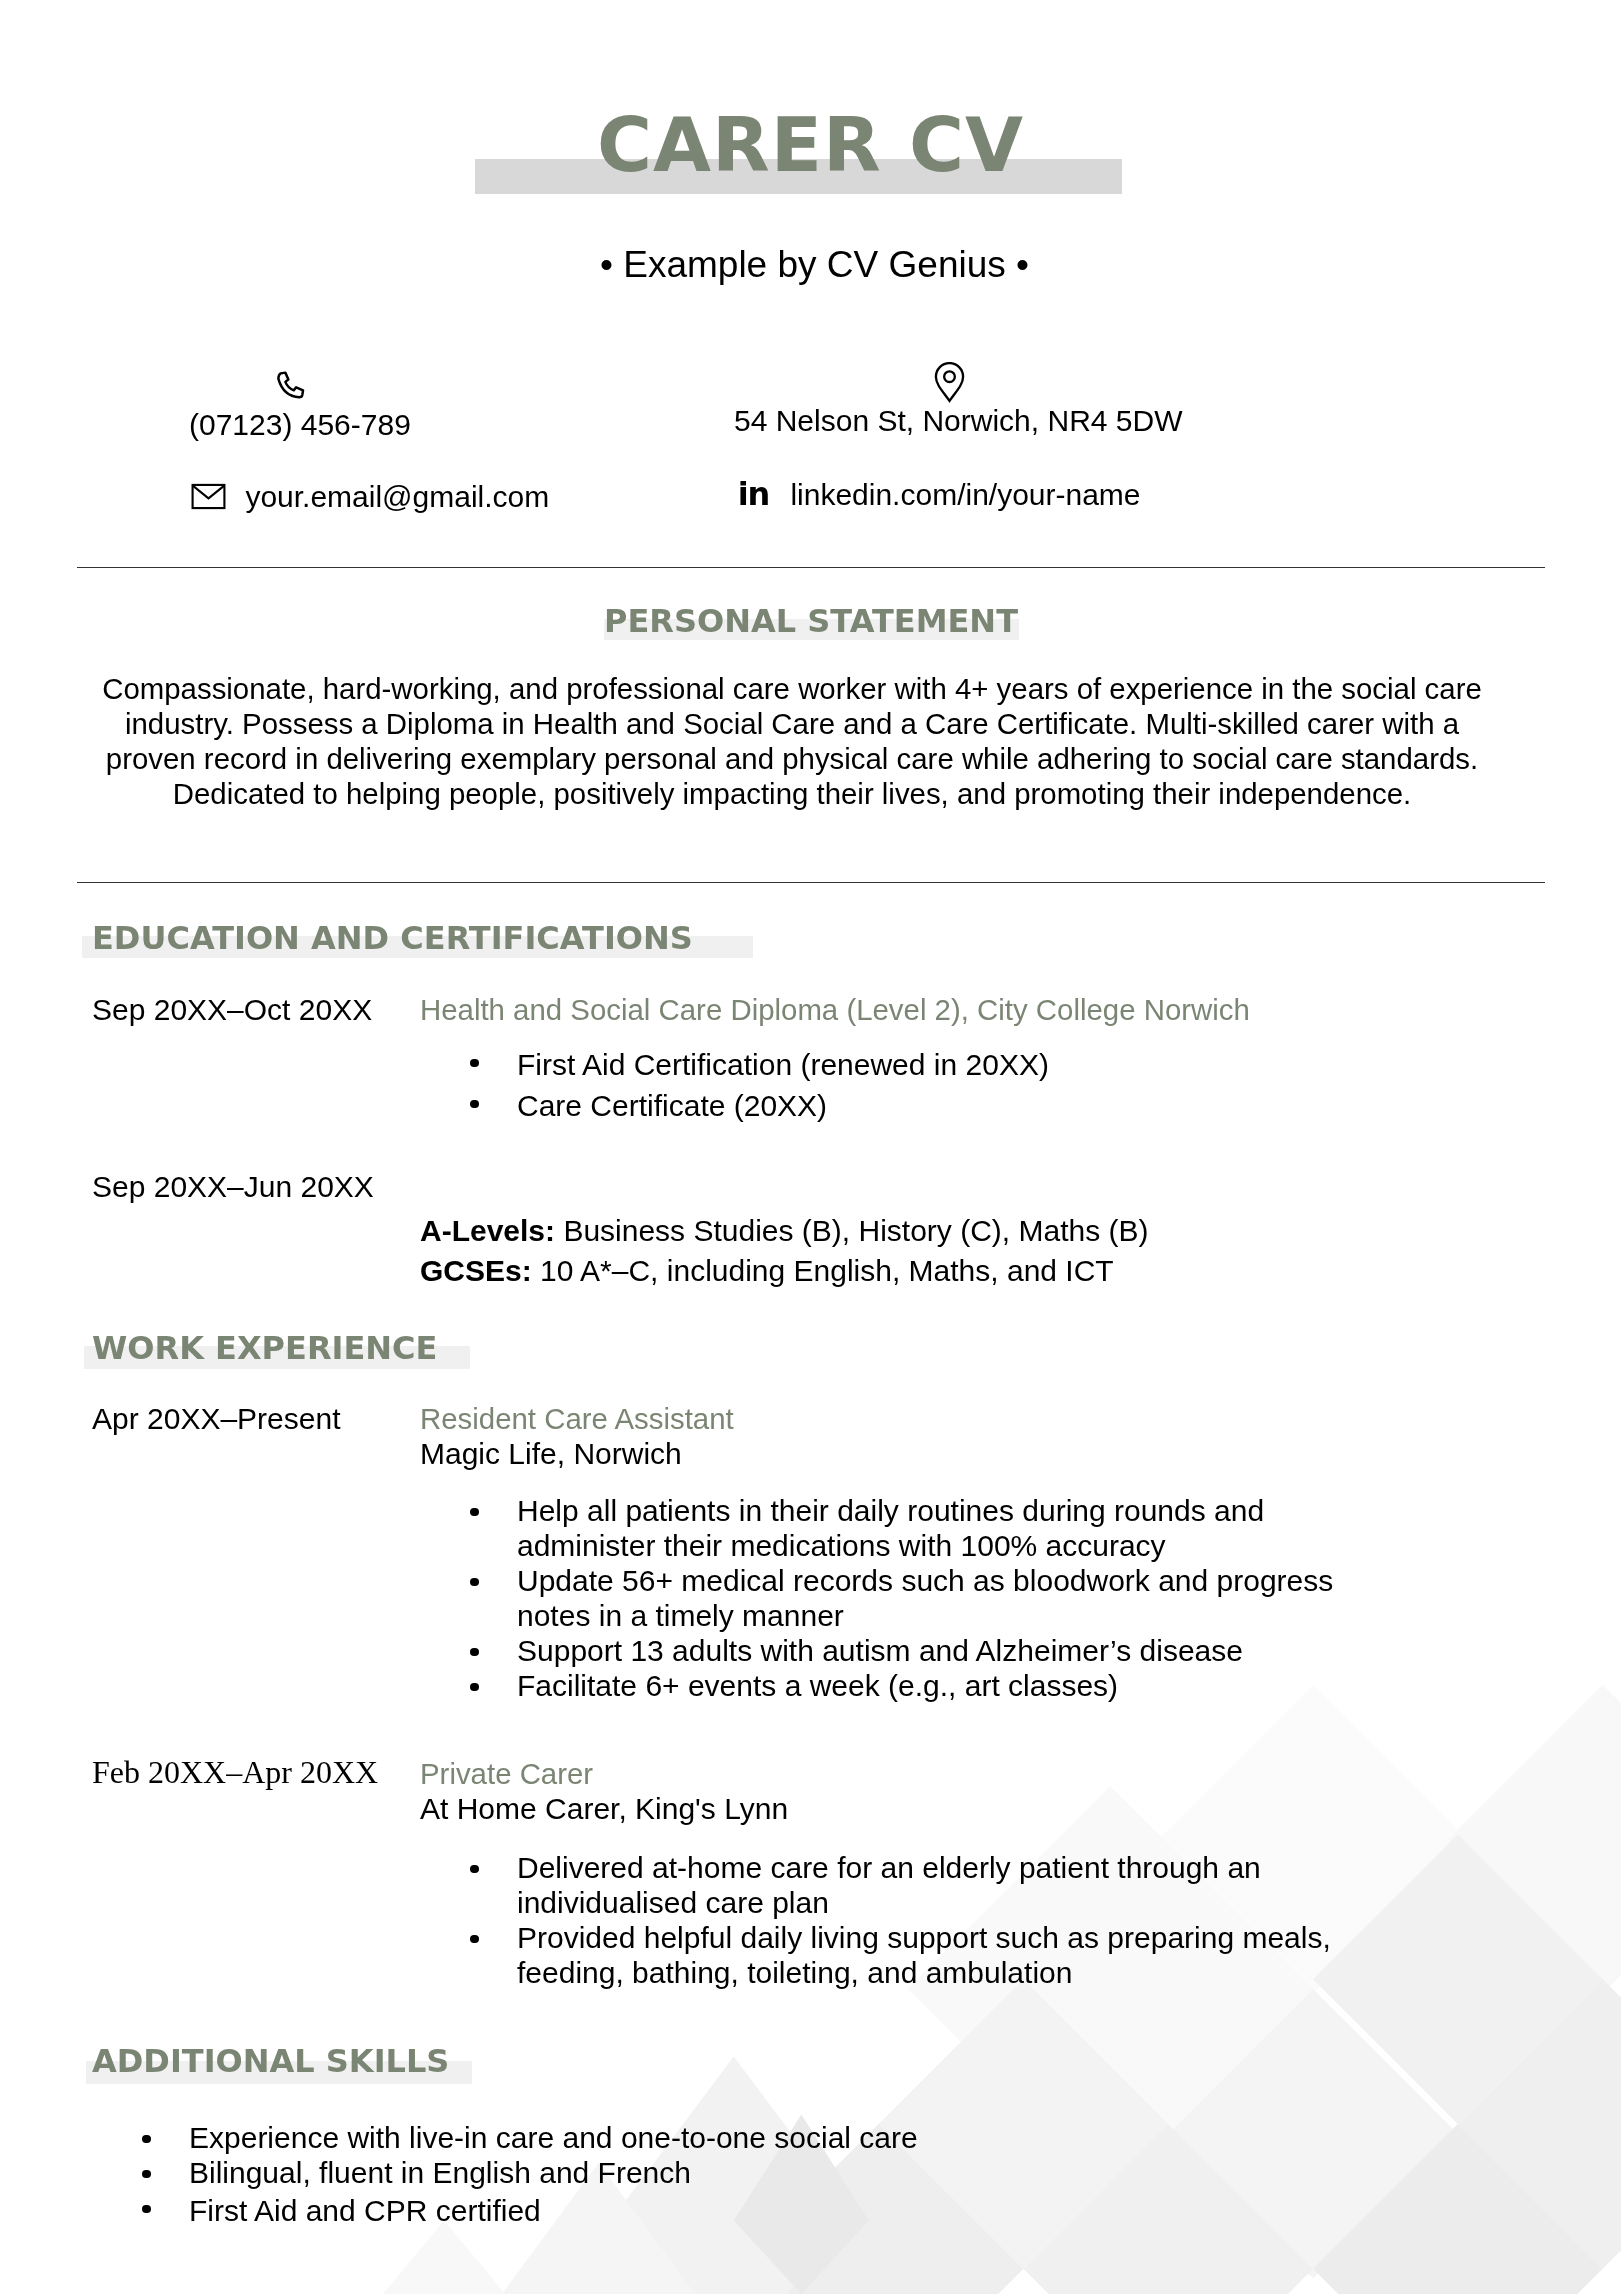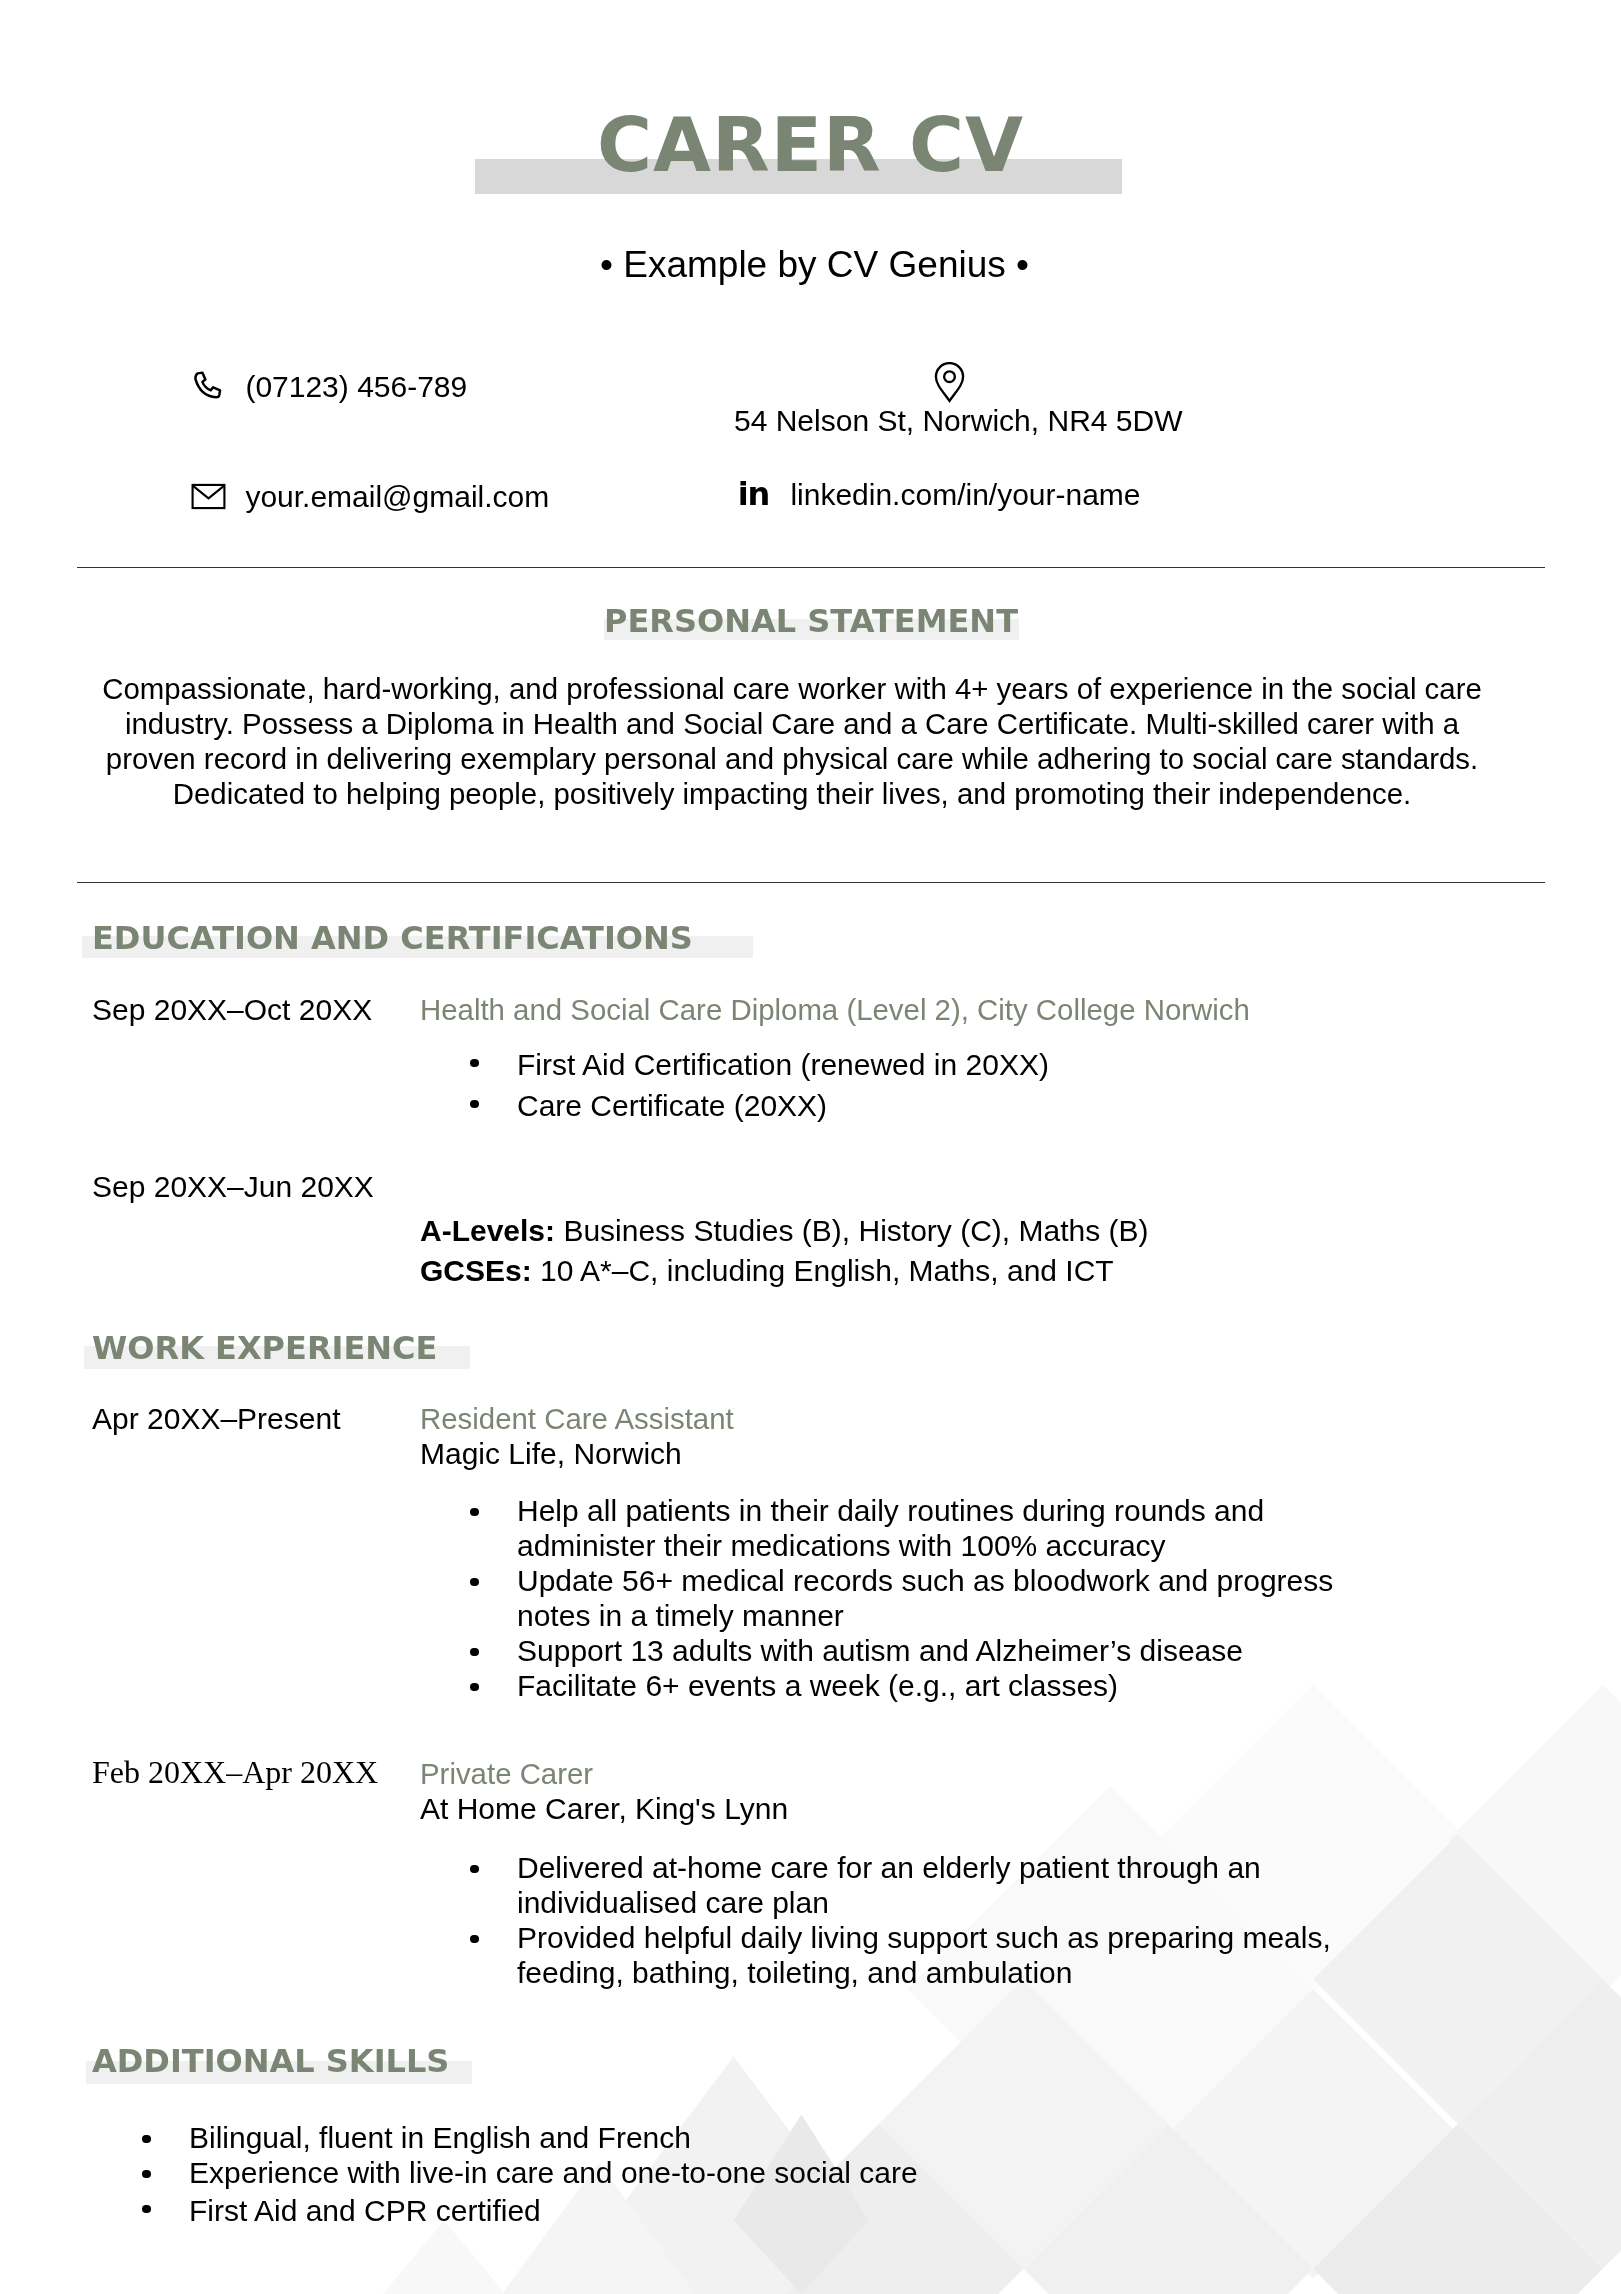--- a/index.html
+++ b/index.html
@@ -11,21 +11,21 @@
   .title-wrap { position: absolute; left: 0; top: 104px; width: 1621px; text-align: center; }
   .title-bar { position: absolute; left: 475px; top: 159px; width: 647px; height: 35px; background: #d8d8d8; }
   .title { position: relative; display: inline-block; font-family: "DejaVu Sans", sans-serif; font-weight: bold;
            font-size: 75px; line-height: 83px; color: #7b8573; letter-spacing: 1px; }
 
   .subtitle { position: absolute; left: 4px; top: 243px; width: 1621px; text-align: center; font-size: 37px; line-height: 44px; }
 
   .contact { position: absolute; display: flex; align-items: center; font-size: 30px; line-height: 37px; }
   .contact svg { display: block; }
   .contact .icon { width: 39px; height: 39px; display: flex; align-items: center; justify-content: center; margin-right: 17.4px; }
-  .c-phone { left: 189px; top: 367px; }
+  .c-phone { left: 189px; top: 367px; flex-direction: column; }
   .c-email { left: 189px; top: 477px; }
   .c-address { left: 734px; top: 363px; flex-direction: column; }
   .c-linkedin { left: 734px; top: 475px; }
   .in-glyph { font-family: "DejaVu Sans", sans-serif; font-weight: bold; font-size: 32px; letter-spacing: -1px; line-height: 35px; }
 
   .rule { position: absolute; left: 77px; width: 1468px; height: 0; border-top: 1.9px solid #333; }
 
   .section-heading { position: absolute; font-family: "DejaVu Sans", sans-serif; font-weight: bold; font-size: 32px;
                      line-height: 39px; color: #7b8573; white-space: nowrap; }
   .section-heading .hl { position: absolute; background: #f0f0f0; z-index: -1; }
@@ -160,19 +160,19 @@
   <ul class="bullets" style="left:420px; top:1850px; width:927px;">
     <li>Delivered at-home care for an elderly patient through an individualised care plan</li>
     <li>Provided helpful daily living support such as preparing meals, feeding, bathing, toileting, and ambulation</li>
   </ul>
 
   <div class="section-heading" style="left:92px; top:2042px;">
     <span class="hl" style="left:-5.8px; top:19.3px; width:386px; height:23px;"></span>
     <span class="txt">ADDITIONAL SKILLS</span>
   </div>
   <ul class="bullets skills" style="left:92px; top:2120px;">
+    <li>Experience with live-in care and one-to-one social care</li>
     <li>Bilingual, fluent in English and French</li>
-    <li>Experience with live-in care and one-to-one social care</li>
     <li style="line-height:41px;">First Aid and CPR certified</li>
   </ul>
 
 </div>
 
 
 </body></html>

